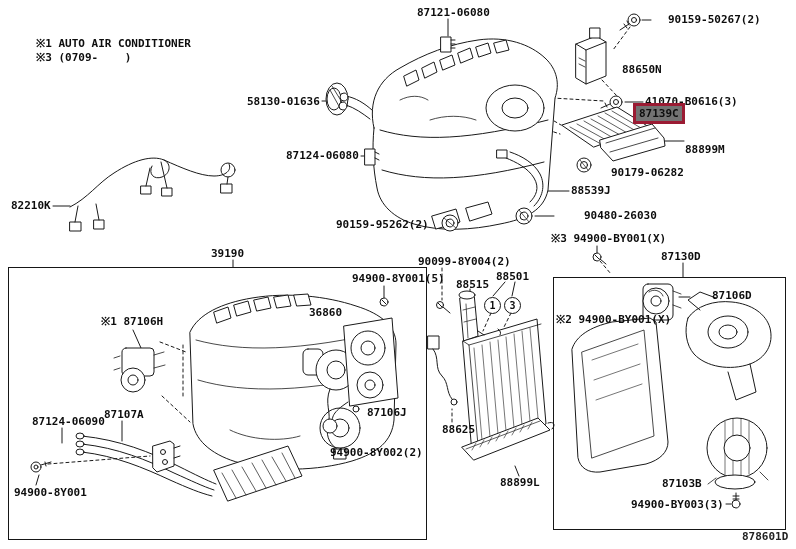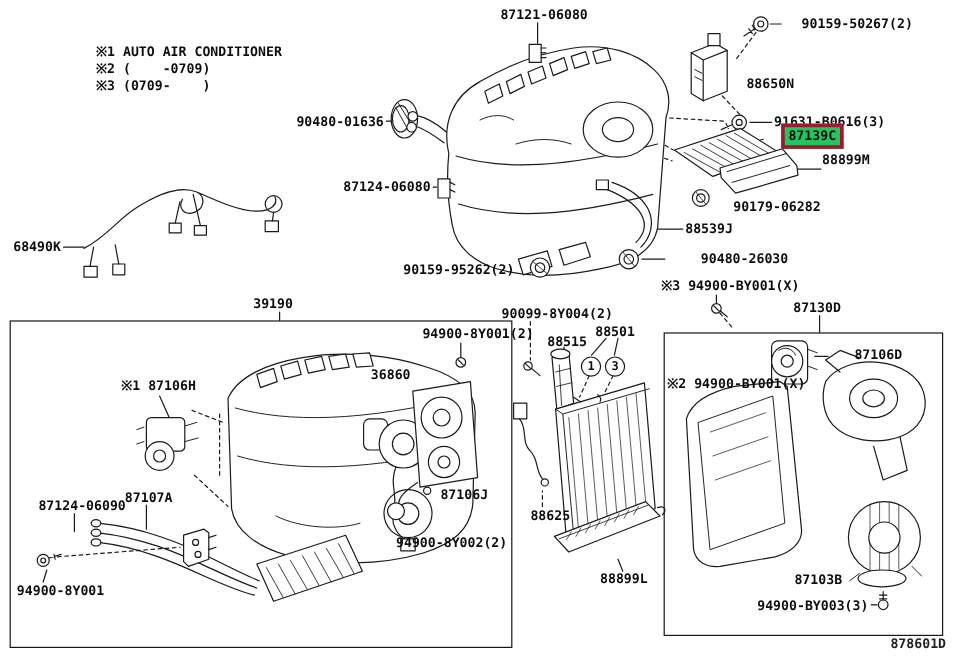--- a/index.html
+++ b/index.html
@@ -6,26 +6,26 @@
   #stage{
     position:relative;width:796px;height:549px;background:#fff;overflow:hidden;
     font-family:"DejaVu Sans Mono","Liberation Mono",monospace;
   }
   #stage svg{position:absolute;left:0;top:0;}
   .lbl{
     position:absolute;font:bold 11px "DejaVu Sans Mono","Liberation Mono",monospace;
     color:#0d0d0d;white-space:pre;letter-spacing:0;line-height:11px;
   }
   .hl{
-    border:3px solid #9B1B33;background:#22c55e;padding:2px 3px;line-height:11px;margin-left:18px;
+    border:3px solid #9B1B33;background:#737373;padding:2px 3px;line-height:11px;
   }
   .abox{position:absolute;border:1.5px solid #161616;background:transparent;}
   .legend{position:absolute;left:36px;top:37px;}
   .legend div{font:bold 11px "DejaVu Sans Mono","Liberation Mono",monospace;
-    color:#0d0d0d;white-space:pre;line-height:14px;margin-left:44px;}
+    color:#0d0d0d;white-space:pre;line-height:14px;}
   .callout{
     position:absolute;width:15px;height:15px;border:1.3px solid #161616;border-radius:50%;
     background:#fff;text-align:center;font:bold 10px "DejaVu Sans Mono","Liberation Mono",monospace;
     line-height:15px;color:#0d0d0d;
   }
   .diagid{position:absolute;left:742px;top:530px;font:bold 11px "DejaVu Sans Mono","Liberation Mono",monospace;color:#222;}
 </style>
 </head>
 <body>
 
@@ -265,45 +265,44 @@
         <path fill="none" d="M736,500 V493 M733,496 h6 M733,499 h6"></path>
       </g>
     </g>
   </svg>
 
   <div class="abox" style="left:8px;top:267px;width:417px;height:271px"></div>
   <div class="abox" style="left:553px;top:277px;width:231px;height:251px"></div>
 
   <div class="legend">
     <div>※1 AUTO AIR CONDITIONER</div>
-    <div>※2 (    -0709)</div>
     <div>※3 (0709-    )</div>
   </div>
 
   <div class="lbl" style="left:417px;top:7px">87121-06080</div>
   <div class="lbl" style="left:668px;top:14px">90159-50267(2)</div>
   <div class="lbl" style="left:622px;top:64px">88650N</div>
-  <div class="lbl" style="left:645px;top:96px">91631-B0616(3)</div>
+  <div class="lbl" style="left:645px;top:96px">41070-B0616(3)</div>
   <div class="lbl hl" style="left: 633px; top: 103px; border-color: rgb(155, 27, 51);">87139C</div>
-  <div class="lbl" style="left:685px;top:128px">88899M</div>
+  <div class="lbl" style="left:685px;top:144px">88899M</div>
   <div class="lbl" style="left:611px;top:167px">90179-06282</div>
   <div class="lbl" style="left:571px;top:185px">88539J</div>
   <div class="lbl" style="left:584px;top:210px">90480-26030</div>
   <div class="lbl" style="left:551px;top:233px">※3 94900-BY001(X)</div>
-  <div class="lbl" style="left:247px;top:96px">90480-01636</div>
+  <div class="lbl" style="left:247px;top:96px">58130-01636</div>
   <div class="lbl" style="left:286px;top:150px">87124-06080</div>
-  <div class="lbl" style="left:11px;top:200px">68490K</div>
+  <div class="lbl" style="left:11px;top:200px">82210K</div>
   <div class="lbl" style="left:336px;top:219px">90159-95262(2)</div>
 
   <div class="lbl" style="left:211px;top:248px">39190</div>
   <div class="lbl" style="left:661px;top:251px">87130D</div>
 
   <div class="lbl" style="left:101px;top:316px">※1 87106H</div>
   <div class="lbl" style="left:309px;top:307px">36860</div>
-  <div class="lbl" style="left:352px;top:273px">94900-8Y001(2)</div>
+  <div class="lbl" style="left:352px;top:273px">94900-8Y001(5)</div>
   <div class="lbl" style="left:418px;top:256px">90099-8Y004(2)</div>
   <div class="lbl" style="left:104px;top:409px">87107A</div>
   <div class="lbl" style="left:32px;top:416px">87124-06090</div>
   <div class="lbl" style="left:14px;top:487px">94900-8Y001</div>
   <div class="lbl" style="left:367px;top:407px">87106J</div>
   <div class="lbl" style="left:330px;top:447px">94900-8Y002(2)</div>
 
   <div class="lbl" style="left:456px;top:279px">88515</div>
   <div class="lbl" style="left:496px;top:271px">88501</div>
   <div class="callout" style="left:484px;top:297px">1</div>

